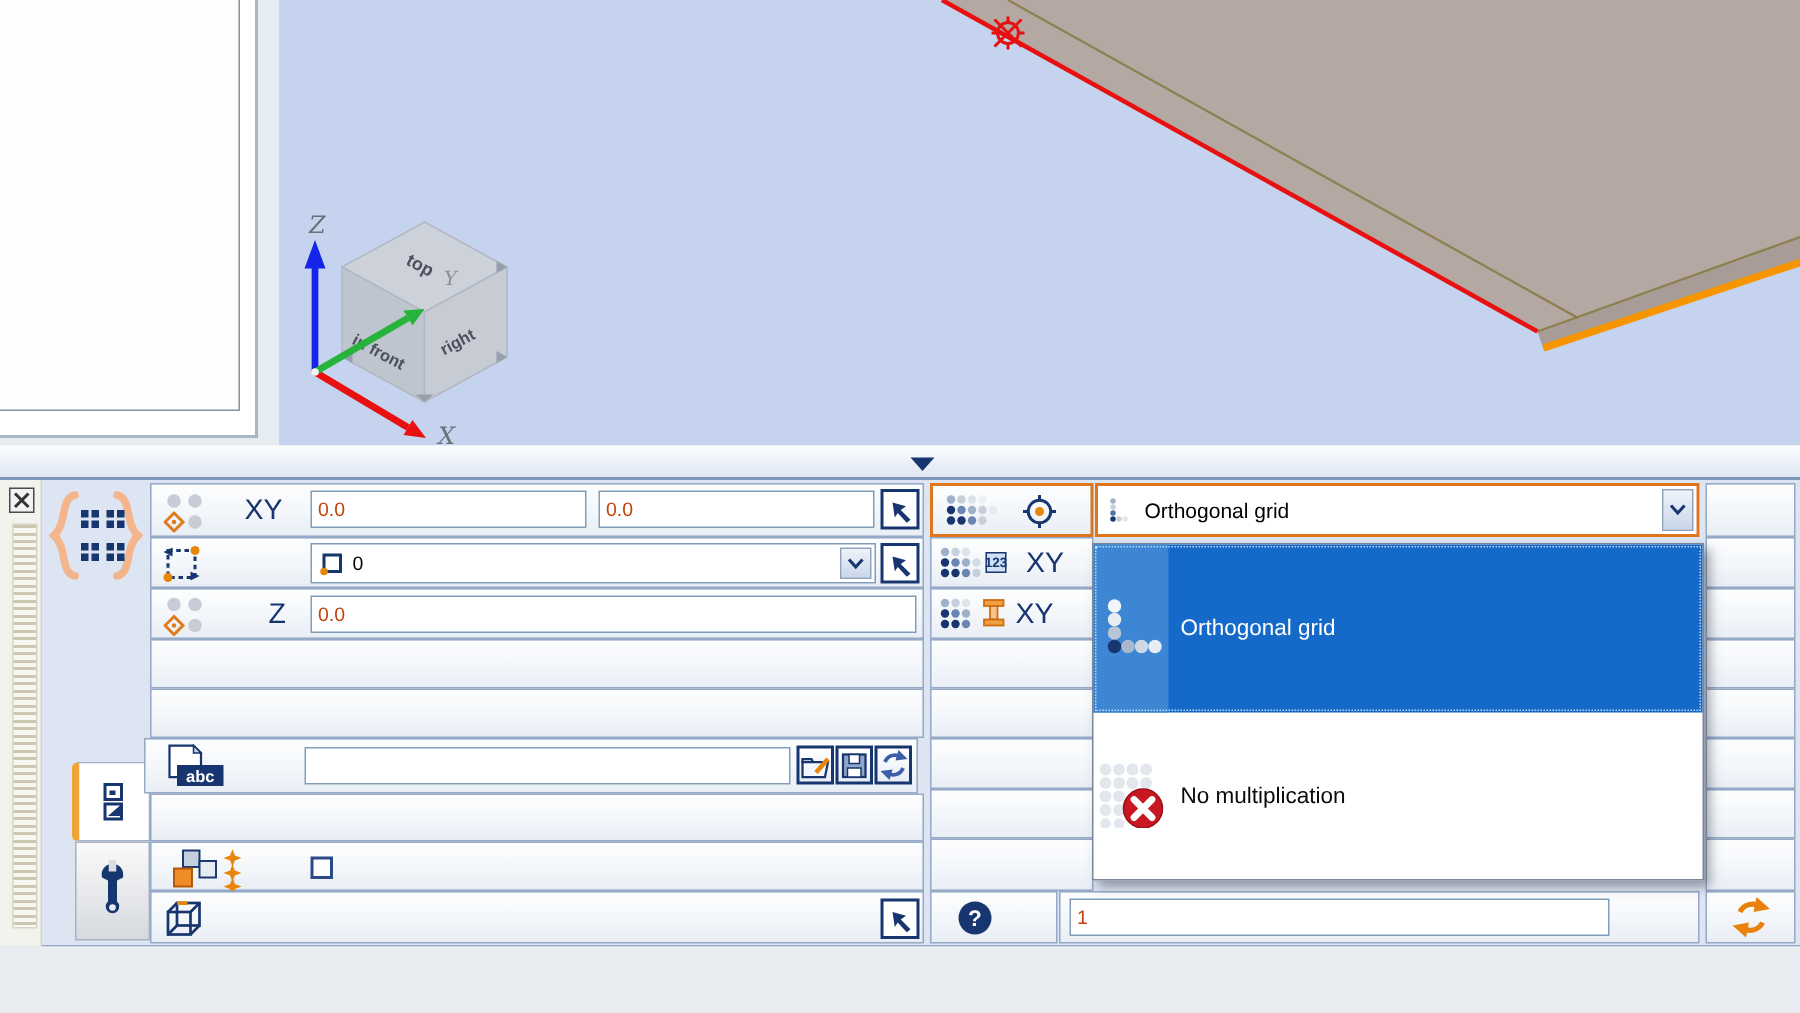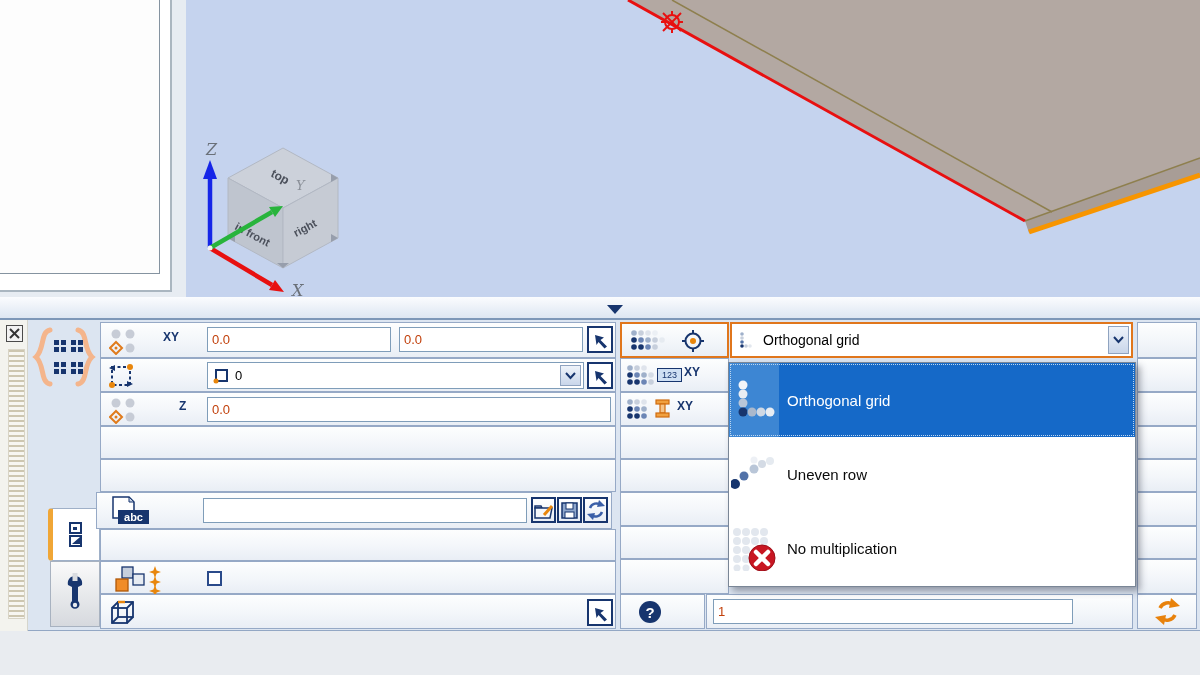--- a/index.html
+++ b/index.html
@@ -15,40 +15,40 @@
   .pick{position:absolute;box-sizing:border-box;width:26px;height:27px;background:#fff;
         border:2px solid #17356e;display:flex;align-items:center;justify-content:center;padding:0;cursor:pointer}
   .sqbtn{position:absolute;box-sizing:border-box;width:25px;height:26px;background:linear-gradient(180deg,#ffffff,#e7edf6);
         border:2px solid #17356e;display:flex;align-items:center;justify-content:center;padding:0;cursor:pointer}
   .combo{position:absolute;box-sizing:border-box;background:#fff;border:1px solid #7f9db9;
          display:flex;align-items:center;font-size:13px;color:#000}
   .combo.orange{border:2px solid #e0761c}
   .chev{position:absolute;right:2px;top:2px;bottom:2px;width:19px;
         background:linear-gradient(180deg,#eef3fa,#c9d6ea);border:1px solid #8fa3c0;
         display:flex;align-items:center;justify-content:center}
-  .flabel{font-weight:bold;color:#17356e;font-size:12px}
+  .flabel{font-weight:normal;color:#17356e;font-size:19px}
   .popup{position:absolute;left:728px;top:362px;width:406px;height:223px;background:#fff;
          border:1px solid #7a8696;box-shadow:4px 4px 7px rgba(50,55,70,.45);
          display:flex;flex-direction:column;z-index:6}
   .dd-item{flex:1;display:flex;align-items:center;cursor:pointer}
   .dd-icon{width:50px;height:100%;display:flex;align-items:center;justify-content:center}
   .dd-label{font-size:15px;color:#0a0a0a;margin-left:8px}
   .dd-item.selected{background:#1569c8;outline:1px dotted #bcd6ef;outline-offset:-2px}
   .dd-item.selected .dd-label{color:#fff}
   .dd-item.selected .dd-icon{background:#3d86d3}
   .tri{position:absolute;left:607px;top:305px;width:0;height:0;border-left:8px solid transparent;
        border-right:8px solid transparent;border-top:9px solid #17356e}
   .grip{position:absolute;left:8px;top:349px;width:15px;height:268px;
         background:repeating-linear-gradient(180deg,#cdc6b0 0 2px,#f7f6f1 2px 5px);
         border:1px solid #d8d4c6;cursor:row-resize}
   .tab{position:absolute;box-sizing:border-box;cursor:pointer}
   .help{position:absolute;width:22px;height:22px;border-radius:50%;background:#17356e;color:#fff;
         font-weight:bold;font-size:15px;display:flex;align-items:center;justify-content:center}
-  .badge123{box-sizing:border-box;width:25px;height:14px;background:#cfe0f4;border:1px solid #17356e;
-        color:#17356e;font-weight:normal;font-size:9px;display:flex;align-items:center;justify-content:center;letter-spacing:0}
+  .badge123{box-sizing:border-box;width:14px;height:14px;background:#cfe0f4;border:1px solid #17356e;
+        color:#17356e;font-weight:bold;font-size:9px;display:flex;align-items:center;justify-content:center;letter-spacing:0}
   .chk{position:absolute;width:15px;height:15px;background:#fff;border:2px solid #2a4a8a;box-sizing:border-box}
 </style>
 </head>
 <body>
 
 <div id="screen">
 
   <div class="abs" style="left:0;top:0;width:172px;height:292px;background:#fff;border-right:2px solid #aab6c0;border-bottom:2px solid #aab6c0;box-sizing:border-box"></div>
   <div class="abs" style="left:0;top:0;width:160px;height:274px;background:#fdfdfd;border-right:1px solid #8593a0;border-bottom:1px solid #8593a0;box-sizing:border-box"></div>
 
@@ -403,33 +403,20 @@
           <circle cx="10" cy="6" r="4.5" fill="#f2f5f9"></circle>
             <circle cx="10" cy="15" r="4.5" fill="#e8edf3"></circle>
           <circle cx="10" cy="24" r="4.5" fill="#b9c6d8"></circle>
             <circle cx="10" cy="33" r="4.5" fill="#17356e"></circle>
           <circle cx="19" cy="33" r="4.5" fill="#aab8cc"></circle>
             <circle cx="28" cy="33" r="4.5" fill="#cfd8e4"></circle>
           <circle cx="37" cy="33" r="4.5" fill="#e8edf3"></circle>
         </svg>
       </span>
       <span class="dd-label">Orthogonal grid</span>
-    </div>
-    <div class="dd-item">
-      <span class="dd-icon">
-        <svg width="46" height="36">
-          <circle cx="4" cy="28" r="5" fill="#17356e"></circle>
-            <circle cx="13" cy="20" r="4.5" fill="#5272a8"></circle>
-          <circle cx="23" cy="13" r="4.5" fill="#b9c6d8"></circle>
-            <circle cx="31" cy="8" r="4" fill="#d4dbe5"></circle>
-          <circle cx="39" cy="5" r="4" fill="#e5eaf0"></circle>
-            <circle cx="23" cy="4" r="3.5" fill="#edf0f5"></circle>
-        </svg>
-      </span>
-      <span class="dd-label">Uneven row</span>
     </div>
     <div class="dd-item">
       <span class="dd-icon">
         <svg width="44" height="44">
           <g fill="#e2e7ee">
             <circle cx="5" cy="5" r="4"></circle>
               <circle cx="14" cy="5" r="4"></circle>
               <circle cx="23" cy="5" r="4"></circle>
               <circle cx="32" cy="5" r="4"></circle>
             <circle cx="5" cy="14" r="4"></circle>

